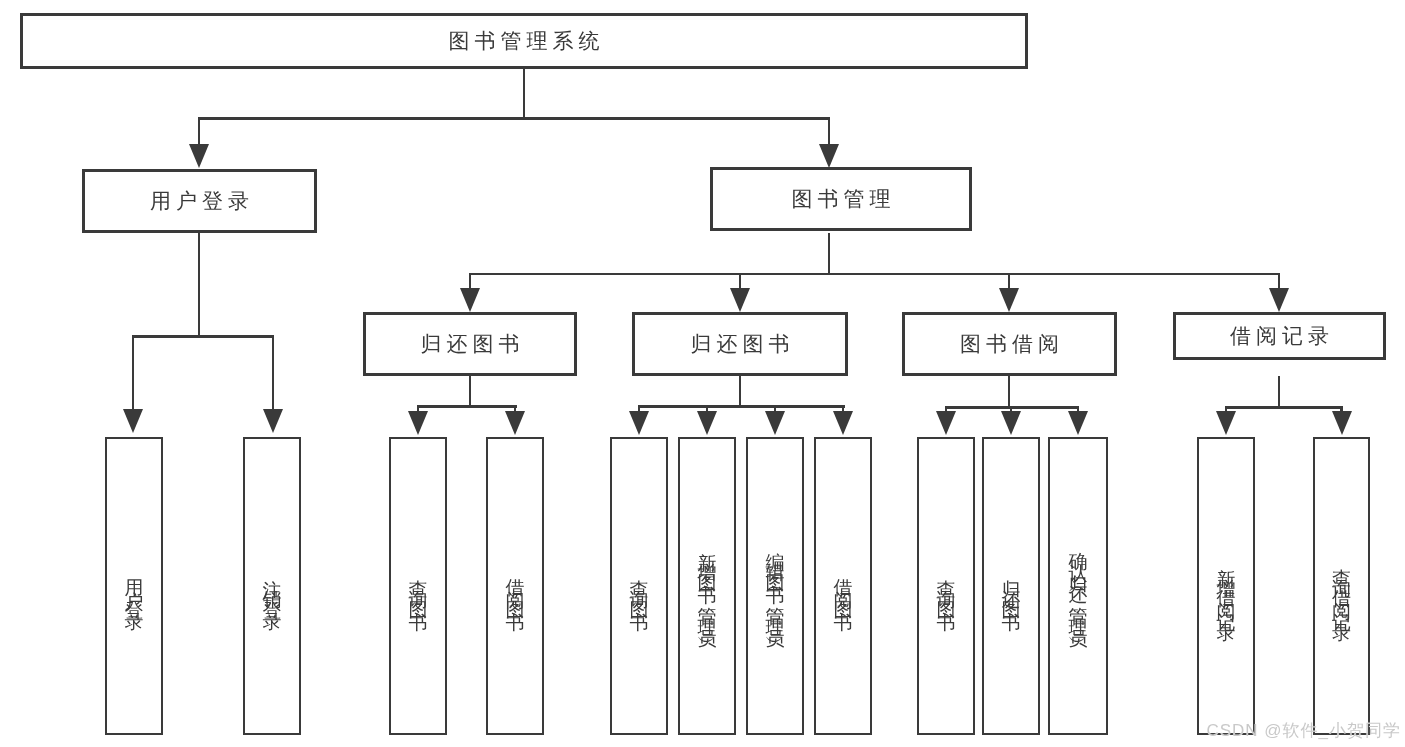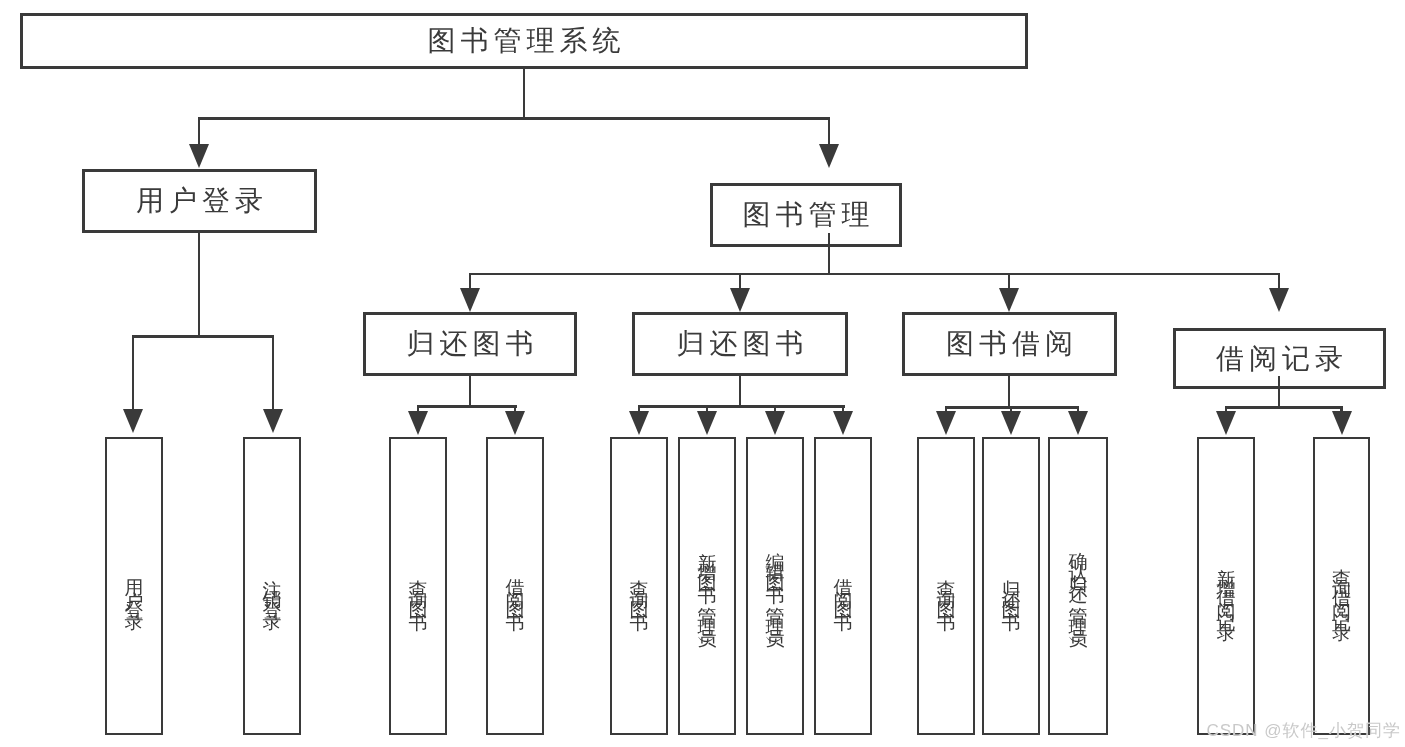--- a/index.html
+++ b/index.html
@@ -8,21 +8,21 @@
     background:var(--background,#ffffff);
     font-family:"Liberation Sans", sans-serif;
     overflow:hidden;
   }
   .box {
     position:absolute; box-sizing:border-box;
     border:3px solid var(--line,#3a3a3a);
     background:#ffffff;
     display:flex; align-items:center; justify-content:center;
     color:var(--text,#3a3a3a);
-    font-size:28px; letter-spacing:5px; text-indent:5px;
+    font-size:21px; letter-spacing:5px; text-indent:5px;
     white-space:nowrap;
   }
   .leaf {
     border-width:2.5px;
     writing-mode:vertical-rl; text-orientation:mixed;
     font-size:19px; letter-spacing:11px; text-indent:0;
     white-space:normal;
   }
   .cl { position:absolute; background:var(--line,#3a3a3a); }
   .v { width:2.5px; }
@@ -40,26 +40,26 @@
   }
 </style>
 </head>
 <body>
 
 <div class="canvas">
 
   <div class="box" style="left:20px;top:13px;width:1008px;height:56px">图书管理系统</div>
 
   <div class="box" style="left:82px;top:169px;width:235px;height:64px">用户登录</div>
-  <div class="box" style="left:710px;top:183px;width:192px;height:64px">图书管理</div>
+  <div class="box" style="left:710px;top:167px;width:262px;height:64px">图书管理</div>
 
   <div class="box" style="left:363px;top:312px;width:214px;height:64px">归还图书</div>
   <div class="box" style="left:632px;top:312px;width:216px;height:64px">归还图书</div>
   <div class="box" style="left:902px;top:312px;width:215px;height:64px">图书借阅</div>
-  <div class="box" style="left:1173px;top:328px;width:213px;height:61px">借阅记录</div>
+  <div class="box" style="left:1173px;top:312px;width:213px;height:48px">借阅记录</div>
 
   <div class="box leaf" style="left:105px;top:437px;width:58px;height:298px">用户登录</div>
   <div class="box leaf" style="left:243px;top:437px;width:58px;height:298px">注销登录</div>
   <div class="box leaf" style="left:389px;top:437px;width:58px;height:298px">查询图书</div>
   <div class="box leaf" style="left:486px;top:437px;width:58px;height:298px">借阅图书</div>
   <div class="box leaf" style="left:610px;top:437px;width:58px;height:298px">查询图书</div>
   <div class="box leaf" style="left:678px;top:437px;width:58px;height:298px">新增图书（管理员）</div>
   <div class="box leaf" style="left:746px;top:437px;width:58px;height:298px">编辑图书（管理员）</div>
   <div class="box leaf" style="left:814px;top:437px;width:58px;height:298px">借阅图书</div>
   <div class="box leaf" style="left:917px;top:437px;width:58px;height:298px">查询图书</div>

